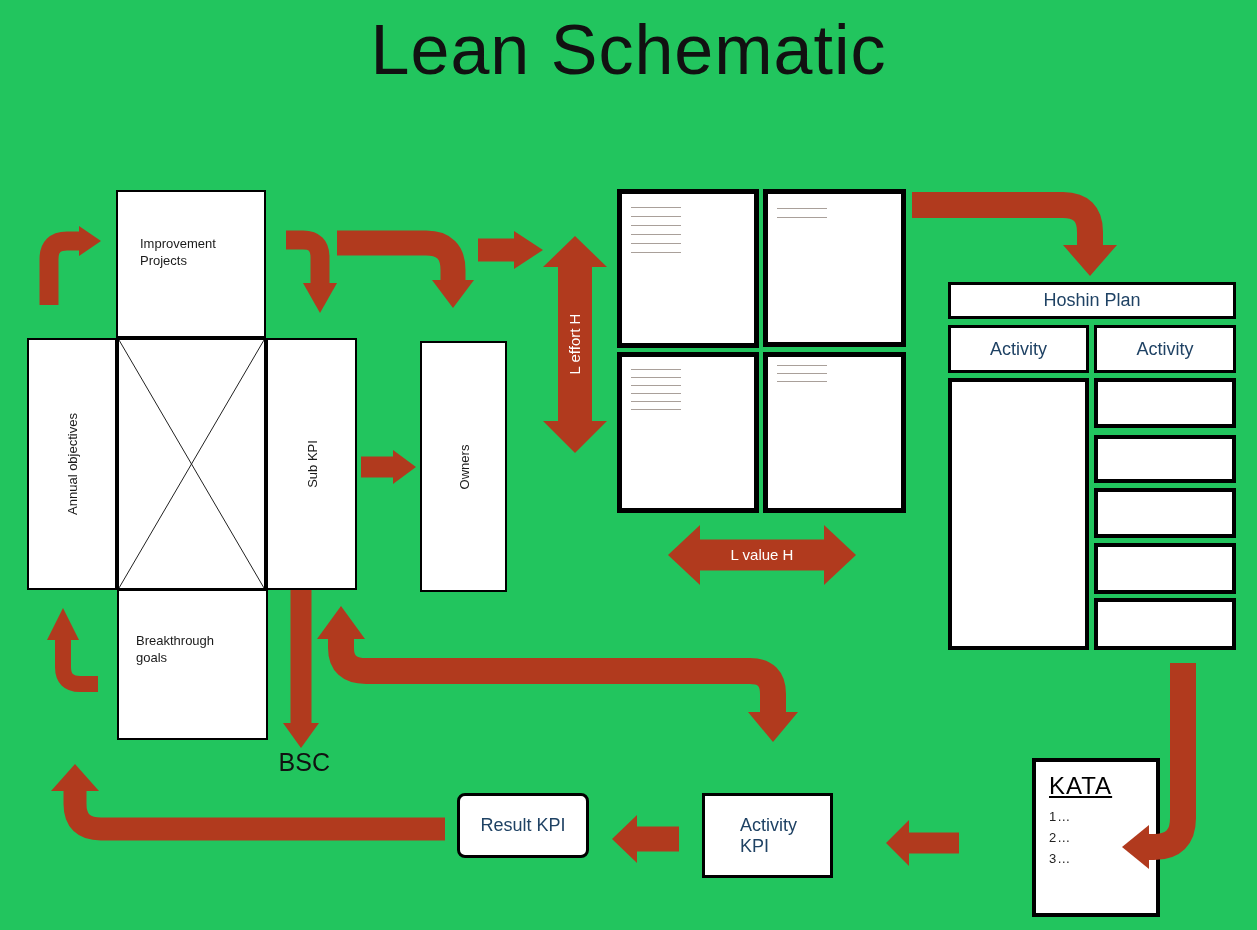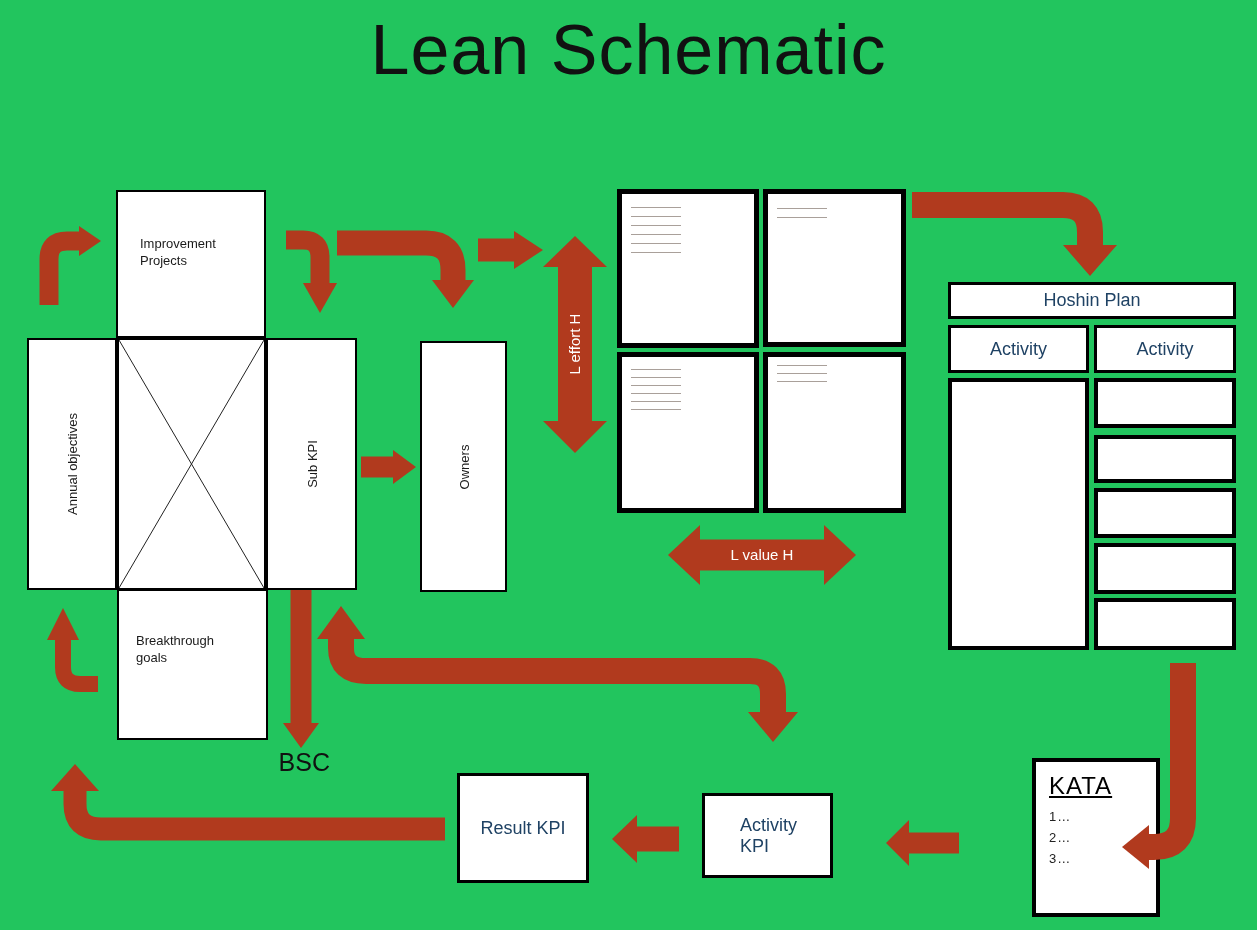--- a/index.html
+++ b/index.html
@@ -132,21 +132,21 @@
 
   <div class="box b4" style="left:1032px;top:758px;width:128px;height:159px;">
     <div style="padding:4px 0 0 13px;">
       <span class="kata-title">KATA</span>
       <div class="kata-item">1…</div>
       <div class="kata-item">2…</div>
       <div class="kata-item">3…</div>
     </div>
   </div>
 
-  <div class="box b3" style="left:457px;top:773px;width:132px;height:110px;">
+  <div class="box b3" style="left:457px;top:793px;width:132px;height:65px;border-radius:8px;">
     <div class="center-label">Result KPI</div>
   </div>
   <div class="box b3" style="left:702px;top:793px;width:131px;height:85px;padding-left:35px;">
     <div class="center-label">Activity KPI</div>
   </div>
 
   <svg class="arrow-layer" width="1257" height="930" viewBox="0 0 1257 930">
 
     <g>
       <path d="M 49 305 L 49 259 Q 49 241 67 241 L 79 241" stroke-width="19"></path>

